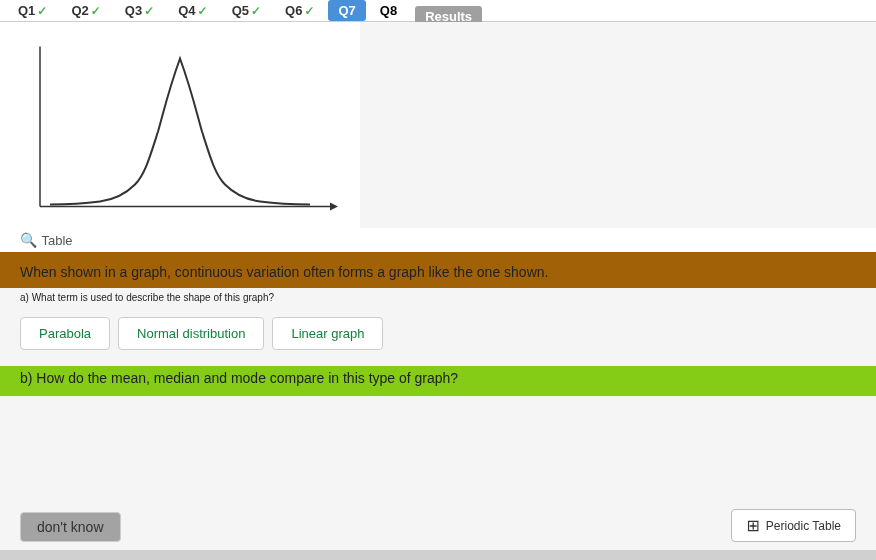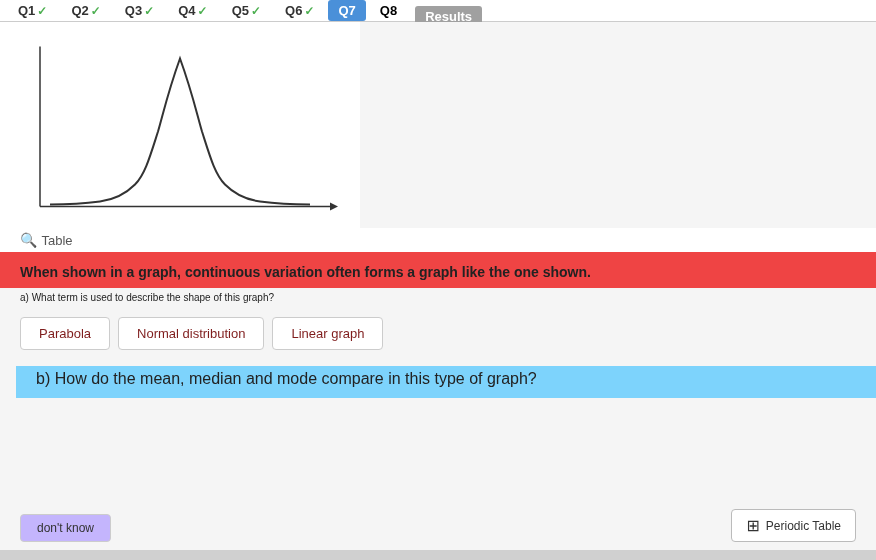--- a/index.html
+++ b/index.html
@@ -79,22 +79,21 @@
     }
     .zoom-link .zoom-icon {
       font-size: 14px;
     }
 
     
     .question-text {
       padding: 12px 20px 8px 20px;
       font-size: 14px;
       color: #222;
-      background: #ef4444;
-      font-weight: bold;
+      background: #a16207;
     }
 
     .sub-question {
       padding: 4px 20px 10px 20px;
       font-size: 10px;
       color: #222;
       background: #f5f5f5;
     }
 
     
@@ -106,51 +105,50 @@
       background: #f5f5f5;
     }
 
     .answer-btn {
       padding: 8px 18px;
       background: white;
       border: 1px solid #ccc;
       border-radius: 4px;
       font-size: 13px;
       cursor: pointer;
-      color: #7f1d1d;
+      color: #15803d;
     }
 
     
     .part-b {
       padding: 4px 20px 10px 20px;
-      font-size: 16px;
+      font-size: 14px;
       color: #222;
-      background: #7dd3fc;
-      margin-left: 16px;
+      background: #84cc16;
     }
 
     
     .bottom-area {
       position: absolute;
       bottom: 0;
       left: 0;
       right: 0;
       display: flex;
       align-items: flex-end;
       justify-content: space-between;
       padding: 8px 20px;
       background: #f5f5f5;
     }
 
     .dont-know-btn {
       padding: 6px 16px;
-      background: #c4b5fd;
+      background: #a3a3a3;
       border: 1px solid #ccc;
       border-radius: 4px;
-      font-size: 12px;
+      font-size: 14px;
       cursor: pointer;
       color: #333;
     }
 
     .periodic-table-btn {
       padding: 6px 14px;
       background: white;
       border: 1px solid #bbb;
       border-radius: 4px;
       font-size: 12px;

